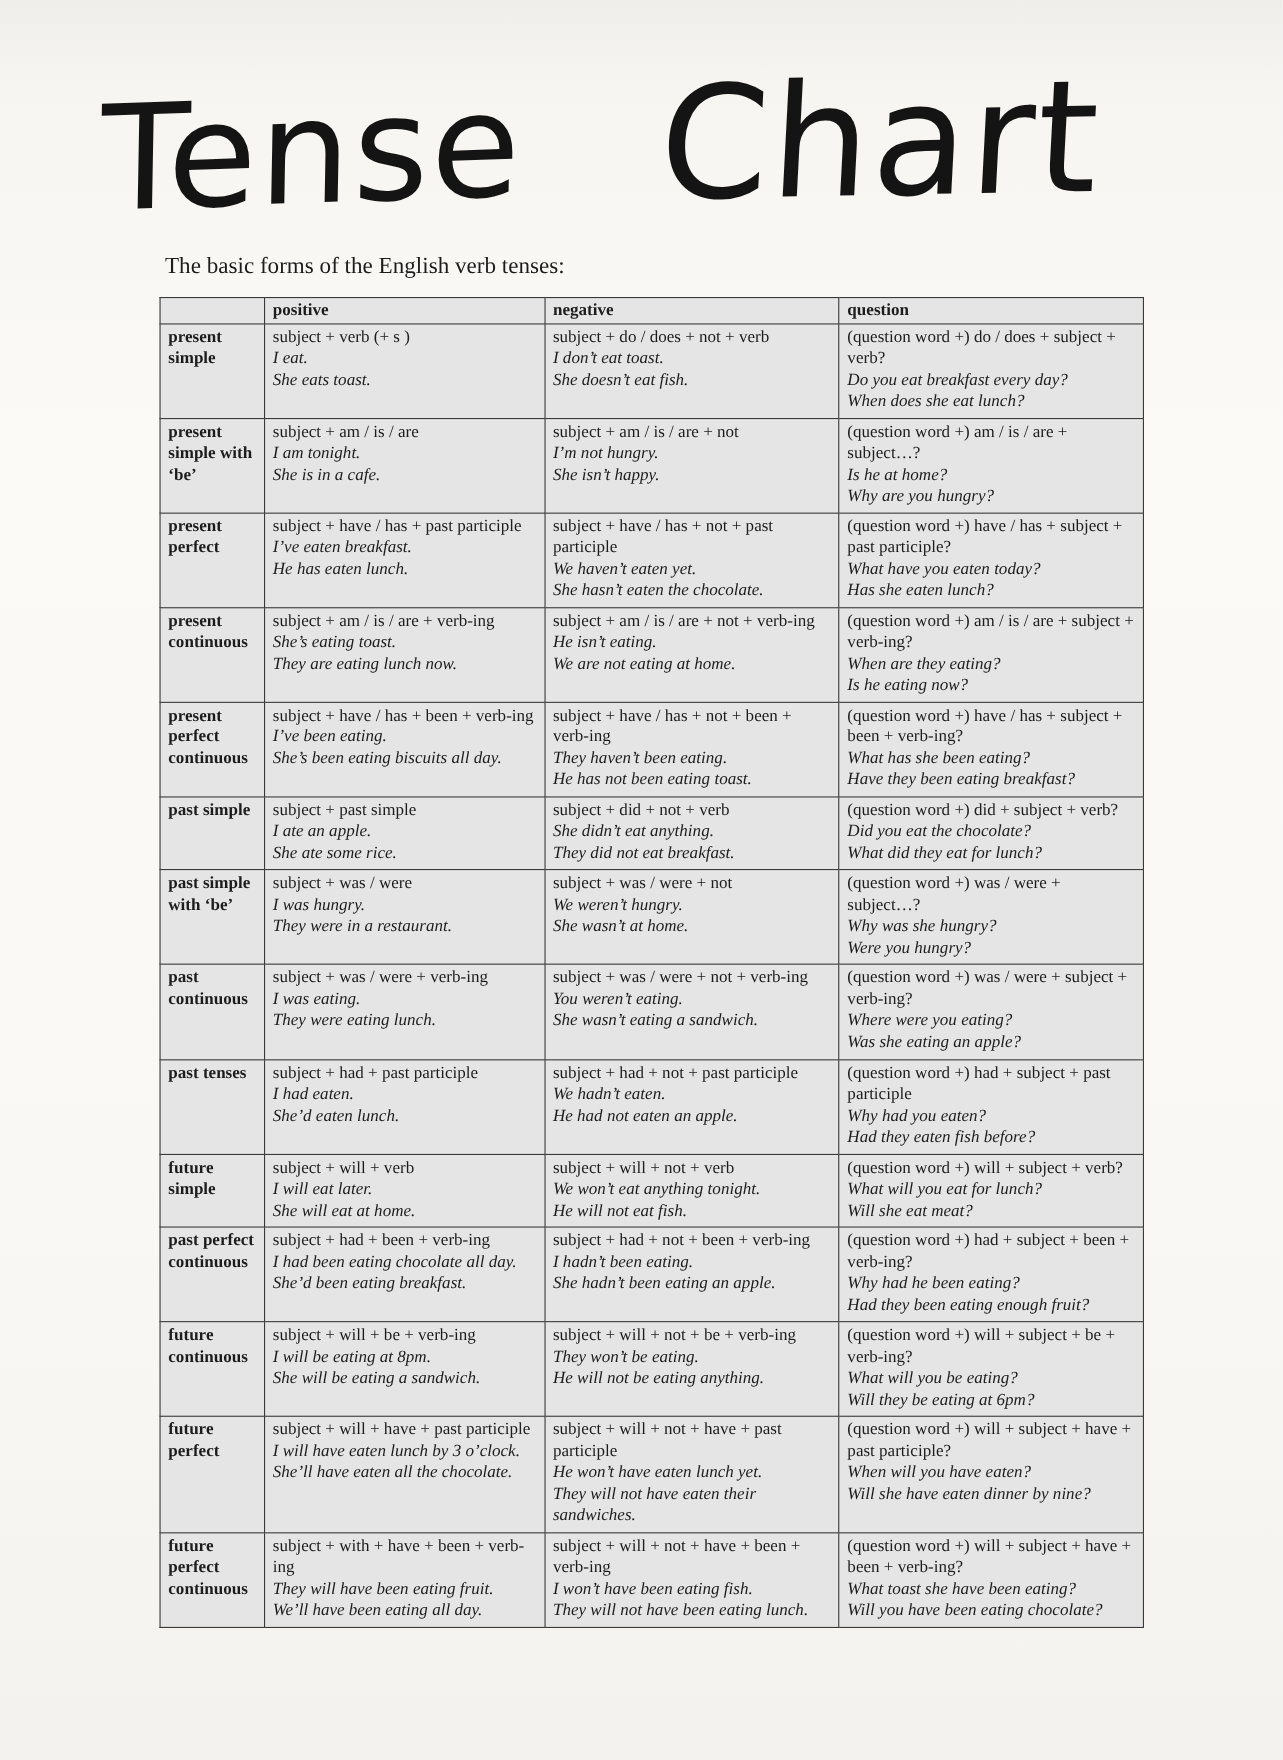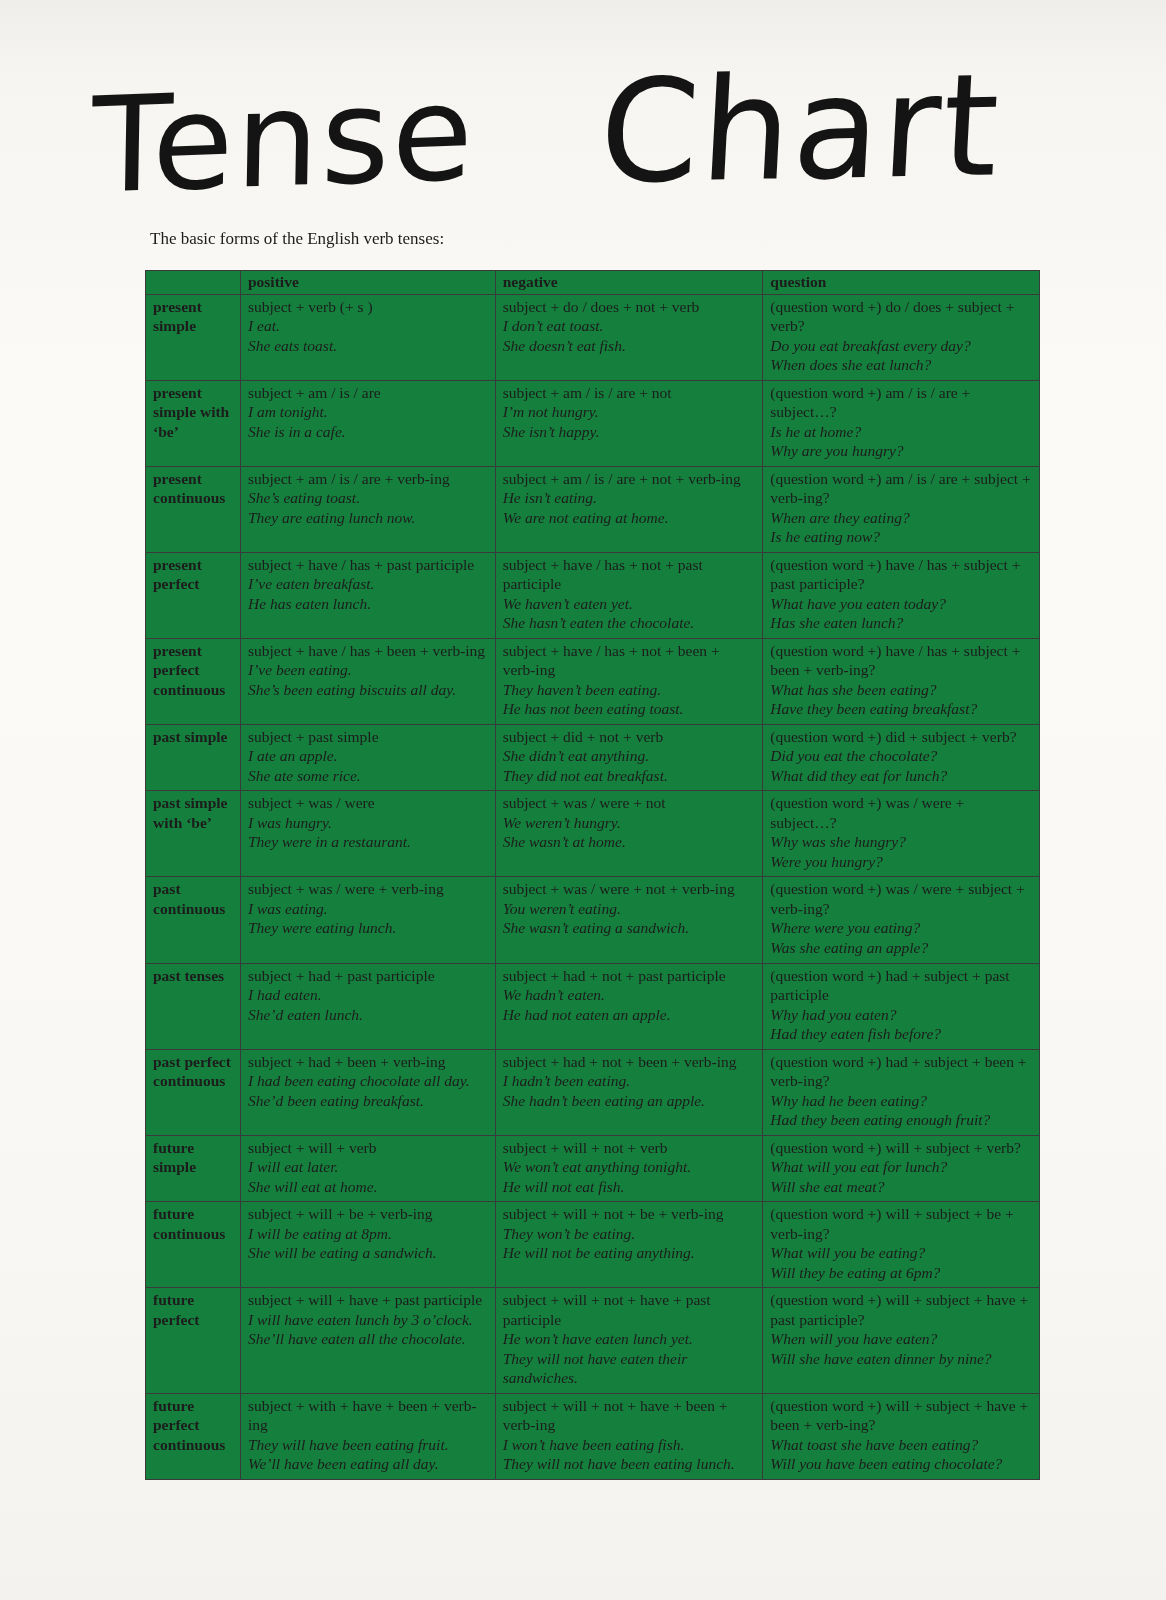--- a/index.html
+++ b/index.html
@@ -31,31 +31,31 @@
   }
   .title-word.w2 {
     left: 600px; top: 18px;
     font-size: 142px; letter-spacing: 2px;
     transform: rotate(-1deg) skewX(-4deg);
   }
 
   .subtitle {
     position: absolute;
     left: 150px; top: 229px;
-    font-size: 17px;
+    font-size: 21px;
   }
 
   table.tense-table {
     position: absolute;
     left: 145px; top: 270px;
     width: 895px;
     border-collapse: collapse;
     font-size: 15.5px;
     line-height: 1.26;
-    background: #15803d;
+    background: #e5e5e5;
   }
   .tense-table col.c-tense    { width: 95px; }
   .tense-table col.c-positive { width: 255px; }
   .tense-table col.c-negative { width: 268px; }
   .tense-table col.c-question { width: 277px; }
 
   .tense-table th, .tense-table td {
     border: 1px solid #3a3a3a;
     vertical-align: top;
     text-align: left;
@@ -130,56 +130,56 @@
             <div class="example">I’m not hungry.</div>
             <div class="example">She isn’t happy.</div>
           </td>
           <td>
             <div class="formula">(question word +) am  / is / are + subject…?</div>
             <div class="example">Is he at home?</div>
             <div class="example">Why are you hungry?</div>
           </td>
         </tr>
         <tr>
+          <th class="tense-label">present perfect</th>
+          <td>
+            <div class="formula">subject + have / has + past participle</div>
+            <div class="example">I’ve eaten breakfast.</div>
+            <div class="example">He has eaten lunch.</div>
+          </td>
+          <td>
+            <div class="formula">subject + have / has + not + past participle</div>
+            <div class="example">We haven’t eaten yet.</div>
+            <div class="example">She hasn’t eaten the chocolate.</div>
+          </td>
+          <td>
+            <div class="formula">(question word +) have / has + subject + past participle?</div>
+            <div class="example">What have you eaten today?</div>
+            <div class="example">Has she eaten lunch?</div>
+          </td>
+        </tr>
+        <tr>
           <th class="tense-label">present continuous</th>
           <td>
             <div class="formula">subject + am / is / are + verb-ing</div>
             <div class="example">She’s eating toast.</div>
             <div class="example">They are eating lunch now.</div>
           </td>
           <td>
             <div class="formula">subject + am / is / are + not + verb-ing</div>
             <div class="example">He isn’t eating.</div>
             <div class="example">We are not eating at home.</div>
           </td>
           <td>
             <div class="formula">(question word +)  am / is / are + subject + verb-ing?</div>
             <div class="example">When are they eating?</div>
             <div class="example">Is he eating now?</div>
           </td>
         </tr>
         <tr>
-          <th class="tense-label">present perfect</th>
-          <td>
-            <div class="formula">subject + have / has + past participle</div>
-            <div class="example">I’ve eaten breakfast.</div>
-            <div class="example">He has eaten lunch.</div>
-          </td>
-          <td>
-            <div class="formula">subject + have / has + not + past participle</div>
-            <div class="example">We haven’t eaten yet.</div>
-            <div class="example">She hasn’t eaten the chocolate.</div>
-          </td>
-          <td>
-            <div class="formula">(question word +) have / has + subject + past participle?</div>
-            <div class="example">What have you eaten today?</div>
-            <div class="example">Has she eaten lunch?</div>
-          </td>
-        </tr>
-        <tr>
           <th class="tense-label">present perfect continuous</th>
           <td>
             <div class="formula">subject + have / has + been + verb-ing</div>
             <div class="example">I’ve been eating.</div>
             <div class="example">She’s been eating biscuits all day.</div>
           </td>
           <td>
             <div class="formula">subject + have / has + not + been + verb-ing</div>
             <div class="example">They haven’t been eating.</div>
             <div class="example">He has not been eating toast.</div>
@@ -256,56 +256,56 @@
             <div class="example">We hadn’t eaten.</div>
             <div class="example">He had not eaten an apple.</div>
           </td>
           <td>
             <div class="formula">(question word +) had + subject + past participle</div>
             <div class="example">Why had you eaten?</div>
             <div class="example">Had they eaten fish before?</div>
           </td>
         </tr>
         <tr>
+          <th class="tense-label">future simple</th>
+          <td>
+            <div class="formula">subject + will + verb</div>
+            <div class="example">I will eat later.</div>
+            <div class="example">She will eat at home.</div>
+          </td>
+          <td>
+            <div class="formula">subject + will + not + verb</div>
+            <div class="example">We won’t eat anything tonight.</div>
+            <div class="example">He will not eat fish.</div>
+          </td>
+          <td>
+            <div class="formula">(question word +) will + subject + verb?</div>
+            <div class="example">What will you eat for lunch?</div>
+            <div class="example">Will she eat meat?</div>
+          </td>
+        </tr>
+        <tr>
           <th class="tense-label">past perfect continuous</th>
           <td>
             <div class="formula">subject + had + been + verb-ing</div>
             <div class="example">I had been eating chocolate all day.</div>
             <div class="example">She’d been eating breakfast.</div>
           </td>
           <td>
             <div class="formula">subject + had + not + been + verb-ing</div>
             <div class="example">I hadn’t been eating.</div>
             <div class="example">She hadn’t been eating an apple.</div>
           </td>
           <td>
             <div class="formula">(question word +) had + subject + been + verb-ing?</div>
             <div class="example">Why had he been eating?</div>
             <div class="example">Had they been eating enough fruit?</div>
           </td>
         </tr>
         <tr>
-          <th class="tense-label">future simple</th>
-          <td>
-            <div class="formula">subject + will + verb</div>
-            <div class="example">I will eat later.</div>
-            <div class="example">She will eat at home.</div>
-          </td>
-          <td>
-            <div class="formula">subject + will + not + verb</div>
-            <div class="example">We won’t eat anything tonight.</div>
-            <div class="example">He will not eat fish.</div>
-          </td>
-          <td>
-            <div class="formula">(question word +) will + subject + verb?</div>
-            <div class="example">What will you eat for lunch?</div>
-            <div class="example">Will she eat meat?</div>
-          </td>
-        </tr>
-        <tr>
           <th class="tense-label">future continuous</th>
           <td>
             <div class="formula">subject + will + be + verb-ing</div>
             <div class="example">I will be eating at 8pm.</div>
             <div class="example">She will be eating a sandwich.</div>
           </td>
           <td>
             <div class="formula">subject + will + not + be + verb-ing</div>
             <div class="example">They won’t be eating.</div>
             <div class="example">He will not be eating anything.</div>

